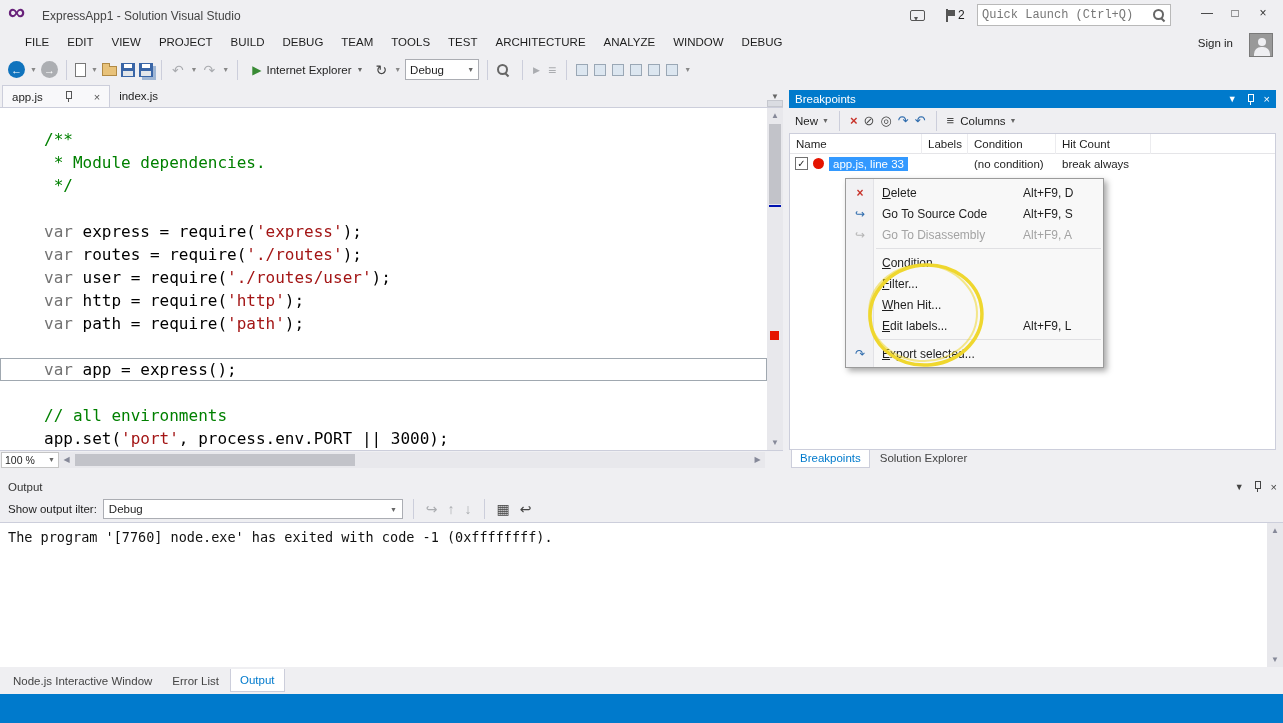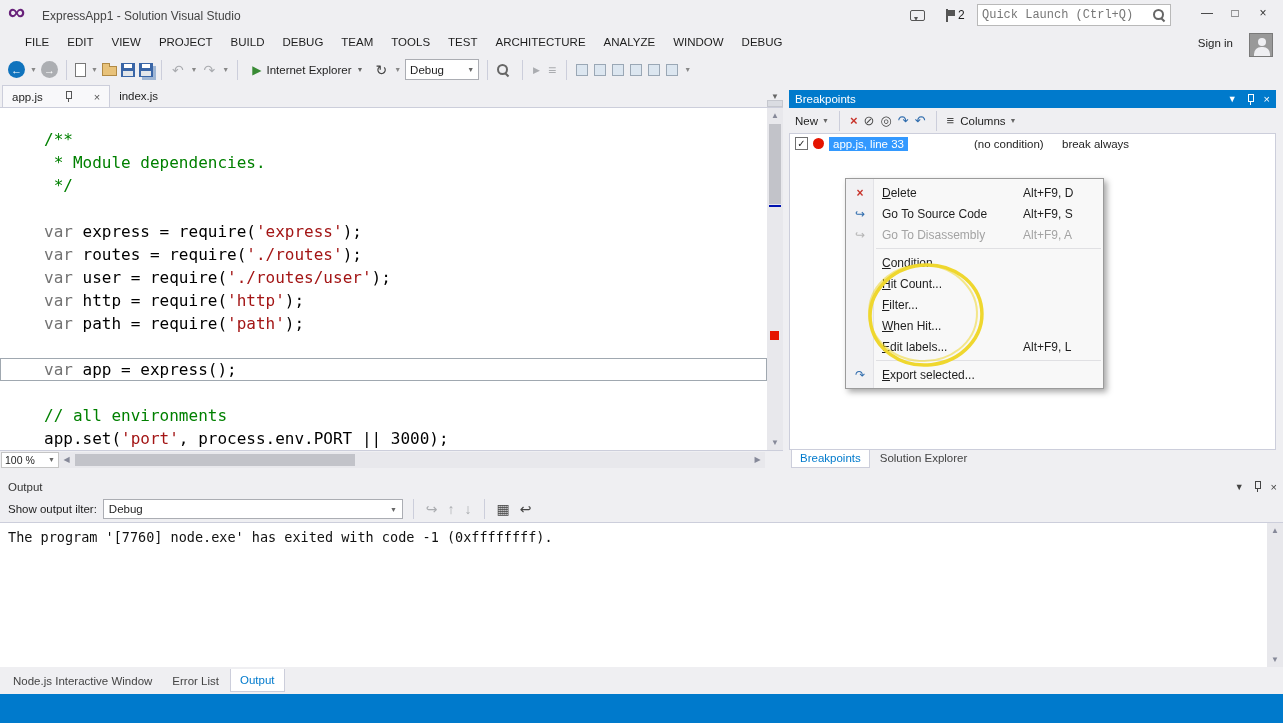--- a/index.html
+++ b/index.html
@@ -293,20 +293,26 @@
       <span class="bpt-glyph blue">↷</span>
       <span class="bpt-glyph blue">↶</span>
       <span class="tb-sep"></span>
       <span class="bpt-glyph dark">≡</span>
       <span class="bpt-btn">
         <span>Columns</span>
         <span class="sel-caret">▼</span>
       </span>
     </div>
     <div id="bp-grid">
+      <div id="bp-header">
+          <span class="bp-col bp-col0">Name</span>
+          <span class="bp-col bp-col1">Labels</span>
+          <span class="bp-col bp-col2">Condition</span>
+          <span class="bp-col bp-col3">Hit Count</span>
+        </div>
       <div id="bp-row">
         <span class="bp-cell c0">
           <span class="checkbox">✓</span>
           <span class="bp-dot"></span>
           <span class="bp-name">app.js, line 33</span>
         </span>
         <span class="bp-cell c1"></span>
         <span class="bp-cell c2">(no condition)</span>
         <span class="bp-cell c3">break always</span>
       </div>
@@ -379,26 +385,20 @@
       </div>
       <div class="cm-sep"></div>
       <div class="cm-item">
         <span class="cm-icon"></span>
         <span class="cm-label"><u>C</u>ondition...</span>
         <span class="cm-shortcut"></span>
         <span class="cm-sub"></span>
       </div>
       <div class="cm-item">
         <span class="cm-icon"></span>
-        <span class="cm-label"><u>H</u>it Count...</span>
-        <span class="cm-shortcut"></span>
-        <span class="cm-sub"></span>
-      </div>
-      <div class="cm-item">
-        <span class="cm-icon"></span>
         <span class="cm-label"><u>F</u>ilter...</span>
         <span class="cm-shortcut"></span>
         <span class="cm-sub"></span>
       </div>
       <div class="cm-item">
         <span class="cm-icon"></span>
         <span class="cm-label"><u>W</u>hen Hit...</span>
         <span class="cm-shortcut"></span>
         <span class="cm-sub"></span>
       </div>

